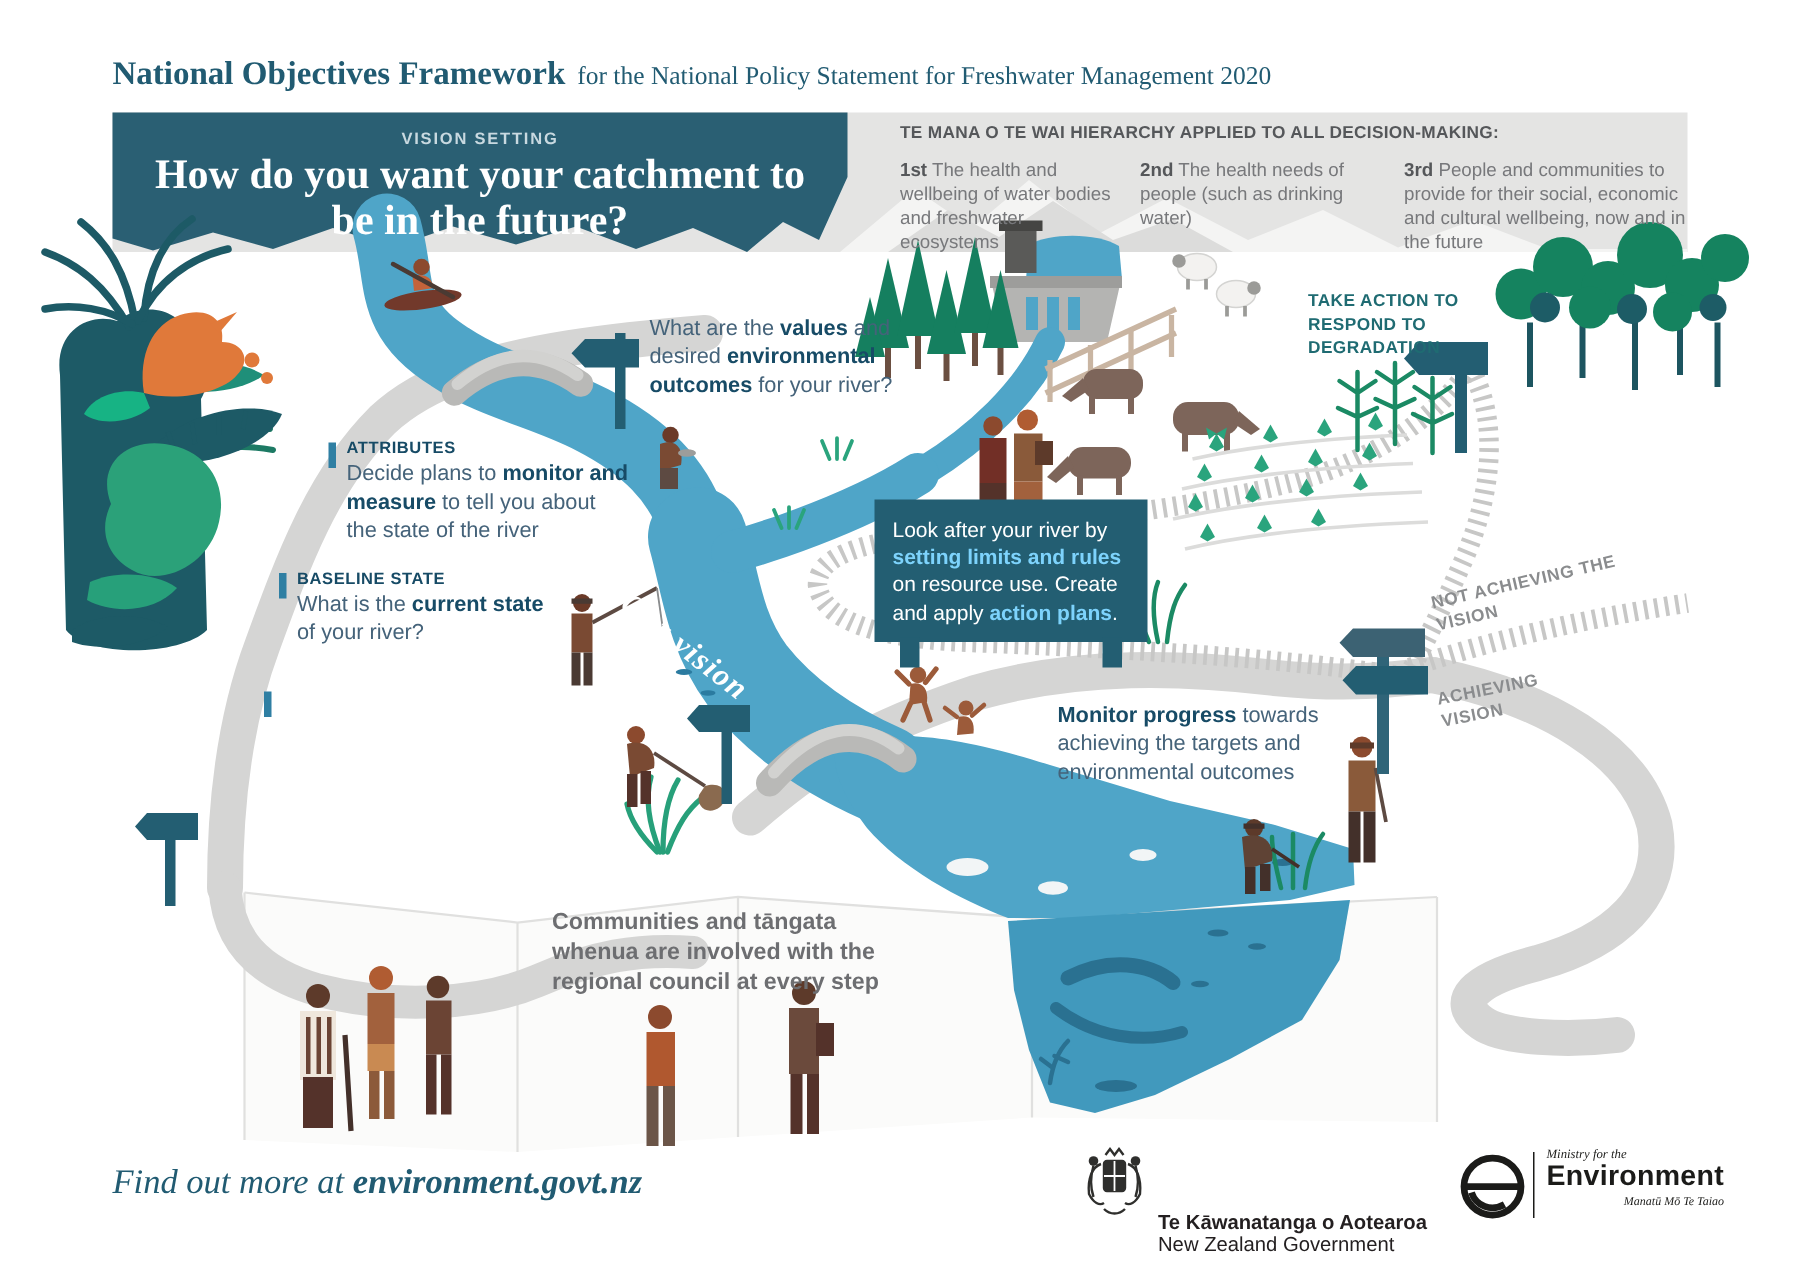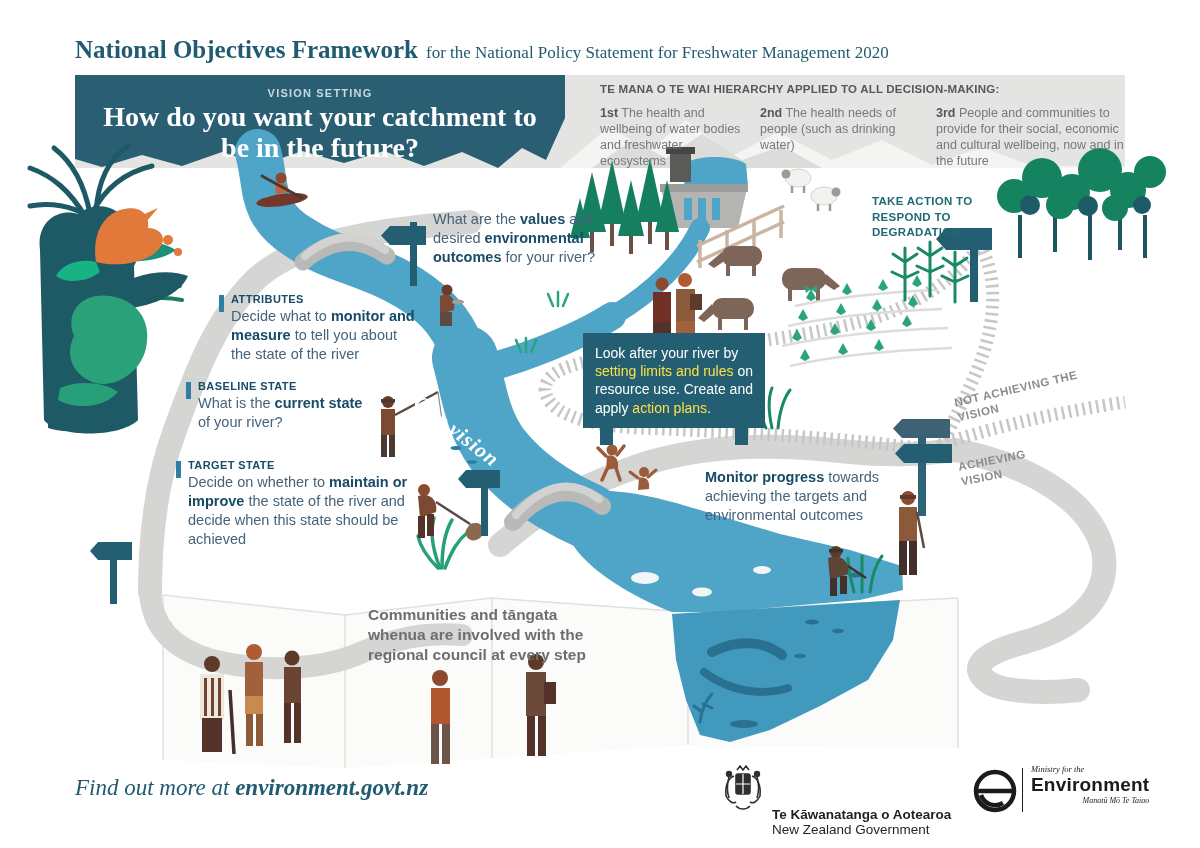--- a/index.html
+++ b/index.html
@@ -3,21 +3,21 @@
 <meta charset="utf-8">
 <style>
   html,body{margin:0;padding:0;background:#ffffff;}
   .stage{position:relative;width:1200px;height:848px;background:#fff;overflow:hidden;
          font-family:"Liberation Sans",sans-serif;}
   .scene{position:absolute;left:0;top:0;}
   .abs{position:absolute;}
   
   .doc-title{left:75px;top:36px;display:flex;align-items:baseline;gap:8px;
              font-family:"Liberation Serif",serif;color:#215b72;}
-  .doc-title .main{font-size:25px;font-weight:700;text-align:center;}
+  .doc-title .main{font-size:22px;font-weight:700;text-align:center;}
   .doc-title .sub{font-size:17px;font-weight:400;}
   
   .kicker{left:100px;top:87px;width:440px;text-align:center;color:#c8d9e0;
           font-size:11px;font-weight:700;letter-spacing:1.2px;}
   .headline{left:100px;top:101px;width:440px;text-align:center;color:#ffffff;
             font-family:"Liberation Serif",serif;font-size:28px;font-weight:700;line-height:1.12;}
   
   .hier-title{left:600px;top:83px;width:520px;color:#55575a;font-size:11.5px;font-weight:700;letter-spacing:.2px;}
   .hier-col{color:#77787b;font-size:12.5px;line-height:1.28;}
   .hier-col .b{color:#55575a;}
@@ -38,21 +38,21 @@
   .take-action{left:872px;top:194px;width:122px;color:#1f6b72;font-size:11.5px;font-weight:700;letter-spacing:.3px;line-height:1.35;}
   .rot-label{color:#8a8c8e;font-size:11.5px;font-weight:700;letter-spacing:.5px;line-height:1.3;}
   .not-achieving{left:953px;top:396px;width:130px;transform:rotate(-13deg);transform-origin:0 0;}
   .achieving{left:957px;top:460px;width:95px;transform:rotate(-11deg);transform-origin:0 0;}
   .communities{left:368px;top:605px;width:222px;color:#6d6e71;font-size:15.5px;font-weight:700;line-height:1.3;}
   .our-vision{left:424px;top:390px;transform:rotate(38deg);transform-origin:0 0;color:#ffffff;
               font-family:"Liberation Serif",serif;font-style:italic;font-weight:700;font-size:21px;letter-spacing:1px;}
   
   .limits-sign{left:583px;top:333px;width:182px;background:#235e72;color:#fff;
                padding:11px 12px;box-sizing:border-box;font-size:14px;line-height:1.3;}
-  .limits-sign .b{color:#fde047;font-weight:400;}
+  .limits-sign .b{color:#7dd3fc;font-weight:700;}
   .leg{position:absolute;width:13px;height:20px;background:#235e72;top:425px;}
   
   .find-out{left:75px;top:775px;font-family:"Liberation Serif",serif;font-size:23px;color:#215b72;font-style:italic;}
   .find-out .url{font-weight:700;}
   .govt-text{left:772px;top:772px;color:#231f20;margin-top:35px;}
   .govt-text .l1{font-size:13.5px;font-weight:700;}
   .govt-text .l2{font-size:13.5px;}
   .mfe-text{left:1031px;top:764px;color:#1b1b19;}
   .mfe-text .l1{font-family:"Liberation Serif",serif;font-style:italic;font-size:8.5px;}
   .mfe-text .l2{font-size:19px;font-weight:700;letter-spacing:.2px;}
@@ -480,34 +480,30 @@
   <div class="abs hier-title">TE MANA O TE WAI HIERARCHY APPLIED TO ALL DECISION-MAKING:</div>
   <div class="abs hier-col hc1"><span class="b">1st</span><span> The health and wellbeing of water bodies and freshwater ecosystems</span></div>
   <div class="abs hier-col hc2"><span class="b">2nd</span><span> The health needs of people (such as drinking water)</span></div>
   <div class="abs hier-col hc3"><span class="b">3rd</span><span> People and communities to provide for their social, economic and cultural wellbeing, now and in the future</span></div>
 
   <div class="abs step values-q"><span>What are the </span><span class="b">values</span><span> and desired </span><span class="b">environmental outcomes</span><span> for your river?</span></div>
 
   <div class="abs bar" style="left:219px;top:295px;height:17px;"></div>
   <div class="abs attributes">
     <div class="step-label">ATTRIBUTES</div>
-    <div class="step"><span>Decide what to </span><span class="b">monitor and measure</span><span> to tell you about the state of the river</span></div>
+    <div class="step"><span>Decide plans to </span><span class="b">monitor and measure</span><span> to tell you about the state of the river</span></div>
   </div>
 
   <div class="abs bar" style="left:186px;top:382px;height:17px;"></div>
   <div class="abs baseline">
     <div class="step-label">BASELINE STATE</div>
     <div class="step"><span>What is the </span><span class="b">current state</span><span> of your river?</span></div>
   </div>
 
   <div class="abs bar" style="left:176px;top:461px;height:17px;"></div>
-  <div class="abs target">
-    <div class="step-label">TARGET STATE</div>
-    <div class="step"><span>Decide on whether to </span><span class="b">maintain or improve</span><span> the state of the river and decide when this state should be achieved</span></div>
-  </div>
 
   <div class="abs limits-sign"><span>Look after your river by </span><span class="b">setting limits and rules</span><span> on resource use. Create and apply </span><span class="b">action plans</span><span>.</span></div>
   <div class="abs leg" style="left:600px;"></div>
   <div class="abs leg" style="left:735px;"></div>
 
   <div class="abs step monitor"><span class="b">Monitor progress</span><span> towards achieving the targets and environmental outcomes</span></div>
   <div class="abs take-action">TAKE ACTION TO RESPOND TO DEGRADATION</div>
   <div class="abs rot-label not-achieving">NOT ACHIEVING THE VISION</div>
   <div class="abs rot-label achieving">ACHIEVING VISION</div>
   <div class="abs communities">Communities and tāngata whenua are involved with the regional council at every step</div>

